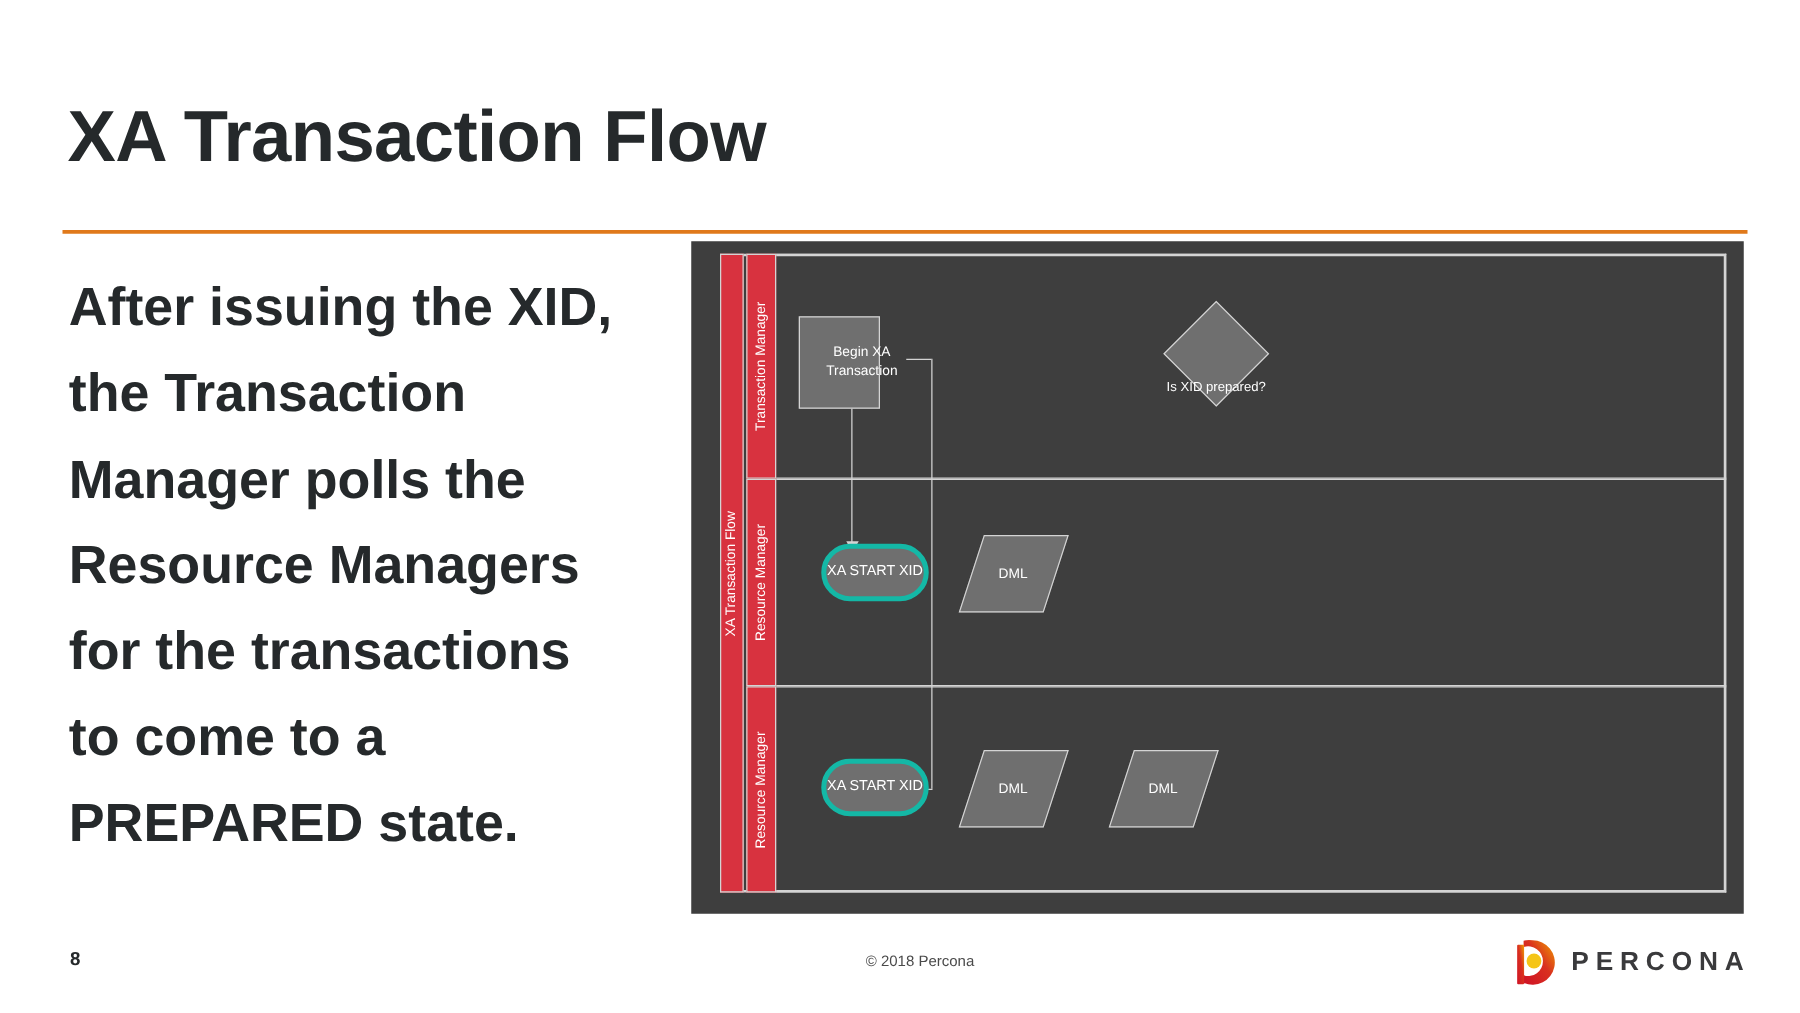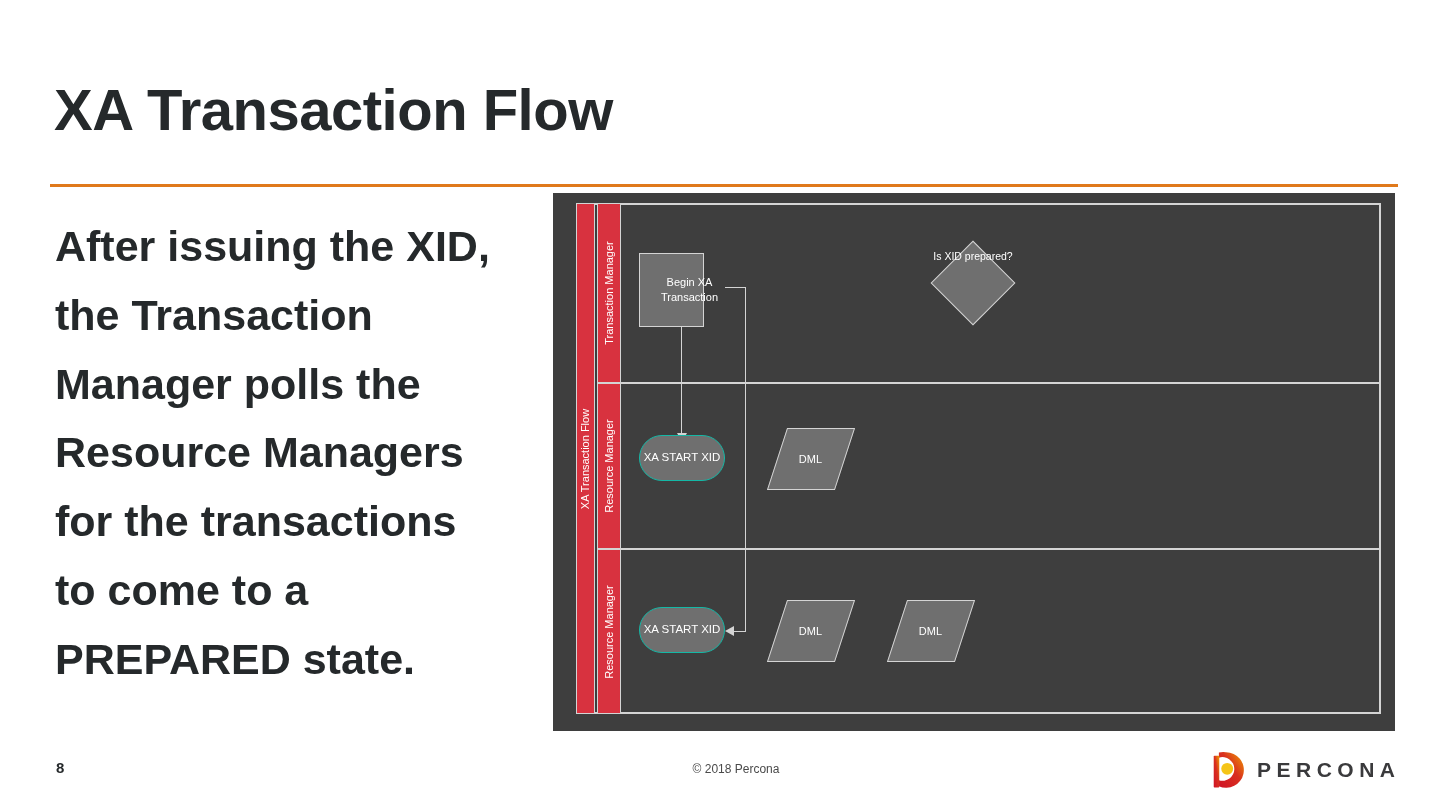--- a/index.html
+++ b/index.html
@@ -172,37 +172,38 @@
     color: #ffffff;
     font-size: 11px;
     line-height: 1.35;
   }
   .shape-rect {
     background: #6f6f6f;
     border: 1px solid #d4d4d4;
   }
   .shape-stadium {
     background: #6f6f6f;
-    border: 1px solid #14b8a6;
+    border: 4px solid #14b8a6;
     border-radius: 26px;
     font-size: 11.5px;
+    margin-left: 18px;
   }
   .shape-parallelogram {
     background: #6f6f6f;
     border: 1px solid #d4d4d4;
     transform: skewX(-18deg);
   }
   .shape-parallelogram > span {
     transform: skewX(18deg);
     display: block;
   }
   .shape-diamond-wrap {
     position: absolute;
     display: flex;
-    align-items: flex-start;
+    align-items: flex-end;
     justify-content: center;
   }
   .shape-diamond {
     position: absolute;
     left: 50%;
     top: 50%;
     width: 60px;
     height: 60px;
     margin-left: -30px;
     margin-top: -30px;

